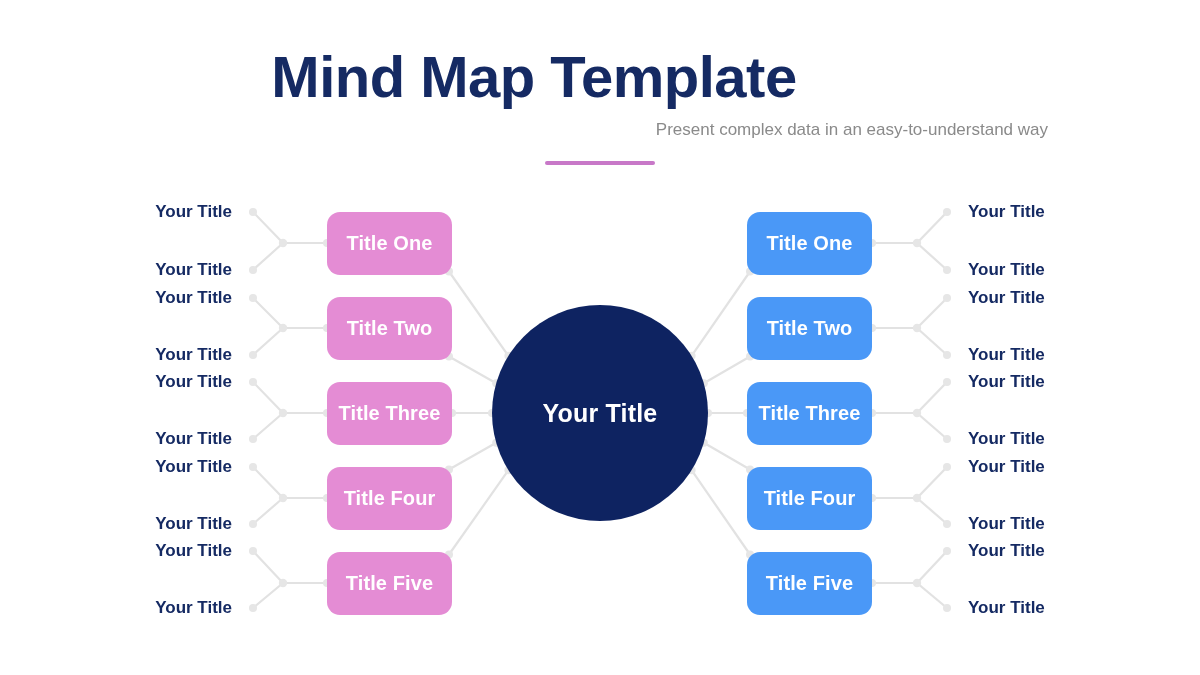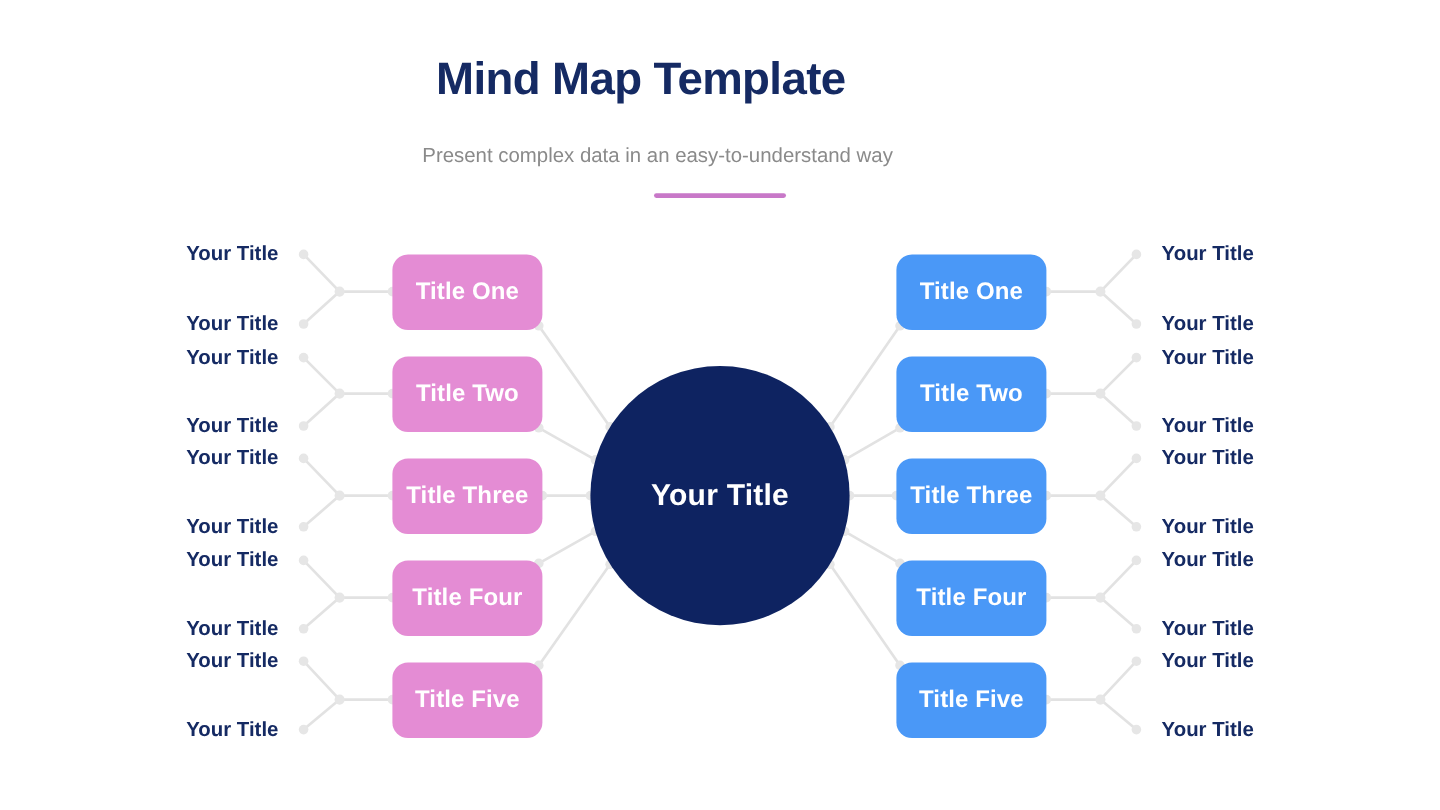--- a/index.html
+++ b/index.html
@@ -8,26 +8,26 @@
     background: #ffffff;
     font-family: "Liberation Sans", sans-serif;
     overflow: hidden;
   }
   #slide { position: relative; width: 1200px; height: 675px; background: #fff; }
 
   
   #title {
     position: absolute; left: 0; top: 47px; width: 1068px;
     text-align: center;
-    font-size: 38px; font-weight: 700; letter-spacing: -0.5px;
+    font-size: 58px; font-weight: 700; letter-spacing: -0.5px;
     color: #152a63; line-height: 1.05;
   }
   #subtitle {
     position: absolute; left: 0; top: 120px; width: 1048px;
-    text-align: center;
+    text-align: right;
     font-size: 17px; font-weight: 400; color: #8a8a8a; padding-left: 48px;
   }
   #accent-rule {
     position: absolute; left: 545px; top: 161px;
     width: 110px; height: 4px; background: #c878c8; border-radius: 2px;
   }
 
   
   #connectors {
     position: absolute; left: 0; top: 0; width: 1200px; height: 675px;

